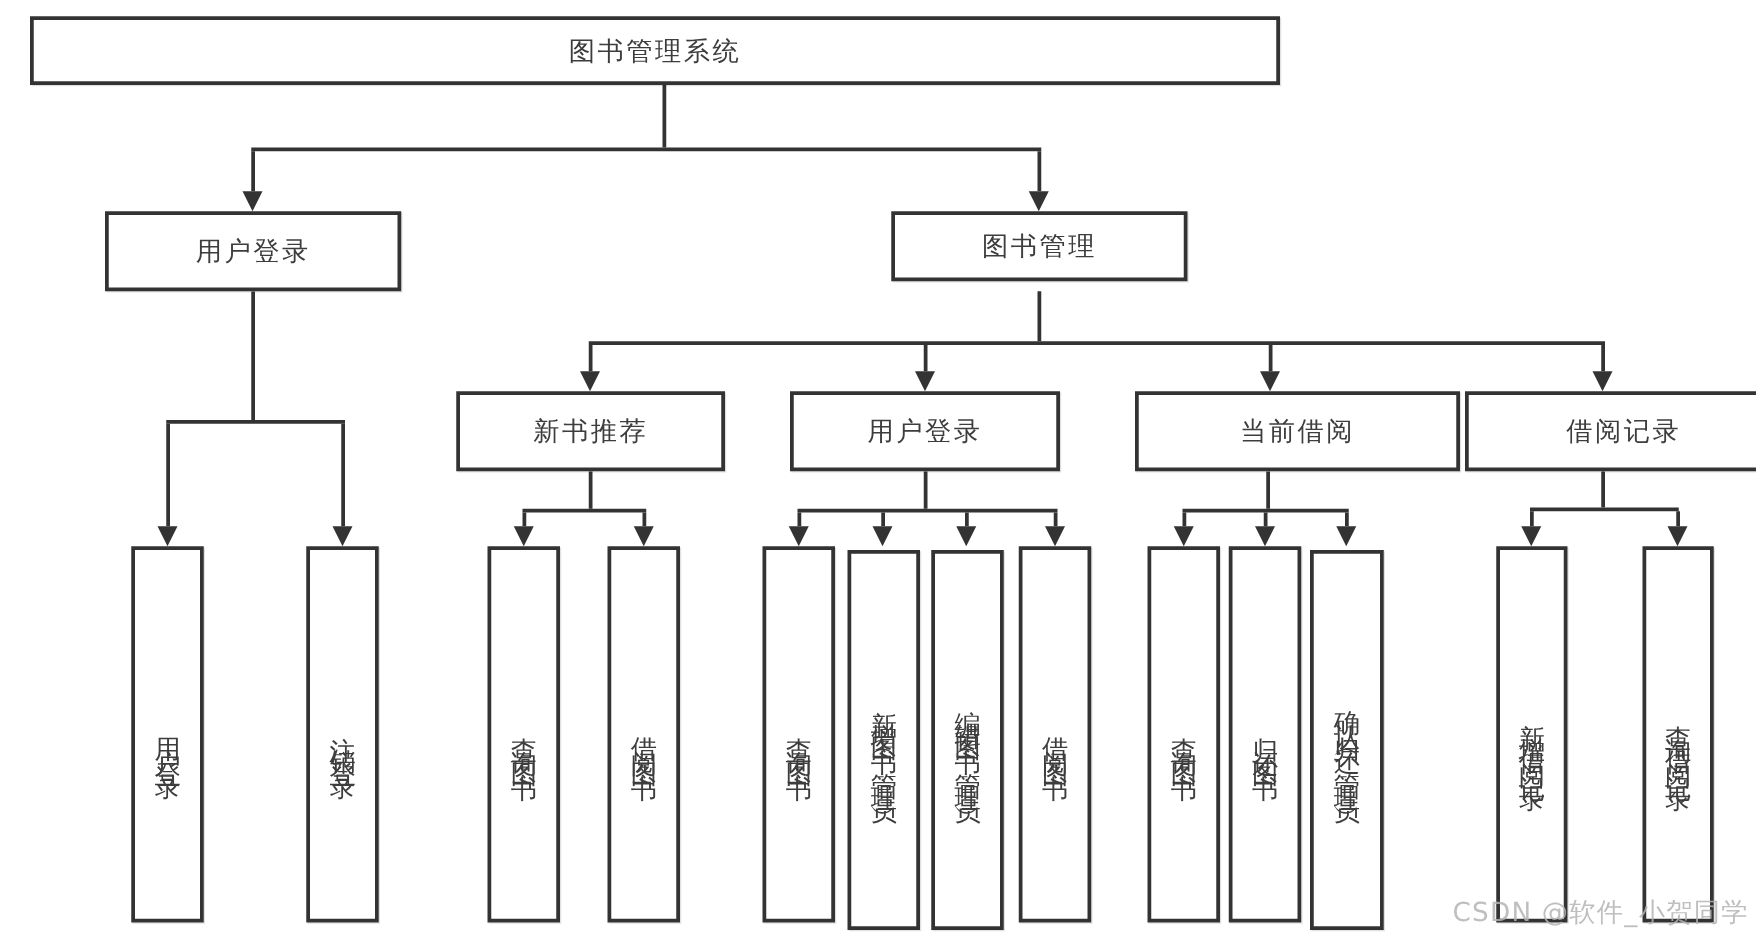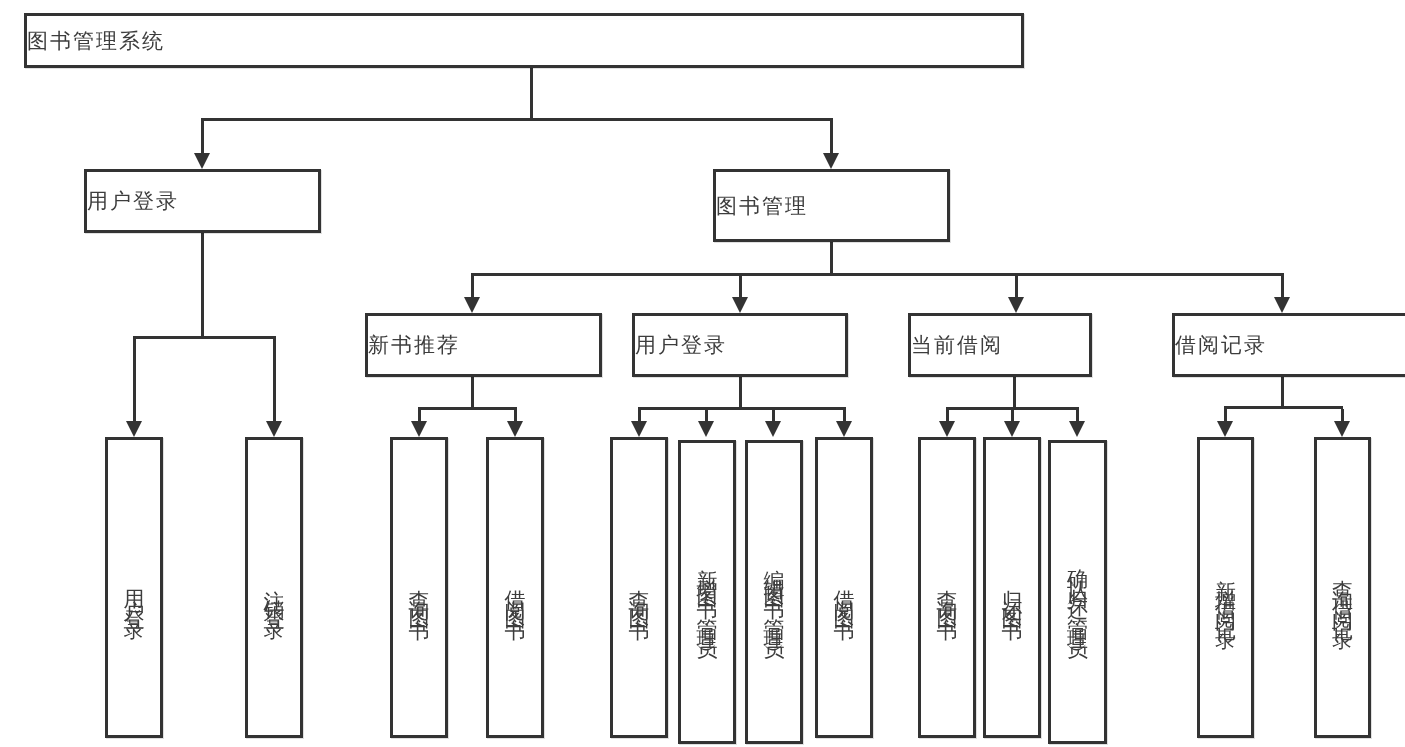--- a/index.html
+++ b/index.html
@@ -5,21 +5,21 @@
   html,body{margin:0;padding:0;background:#ffffff;}
   body{
     width:1405px;height:747px;position:relative;overflow:hidden;
     font-family:"DejaVu Sans","Liberation Sans",sans-serif;
   }
   *{box-sizing:border-box;}
   .stage{position:absolute;inset:0;background:#ffffff;}
   
   .hbox{
     position:absolute;border:3px solid #333333;background:#ffffff;
-    display:flex;align-items:center;justify-content:flex-start;
+    display:flex;align-items:center;justify-content:center;
     box-shadow:1px 1px 0 rgba(0,0,0,0.12);
   }
   .hlabel{
     font-size:21px;color:#3d3d3d;letter-spacing:2px;white-space:nowrap;
   }
   .vbox{
     position:absolute;border:3px solid #333333;background:#ffffff;
     display:flex;align-items:center;justify-content:center;
     box-shadow:1px 1px 0 rgba(0,0,0,0.12);
   }
@@ -106,31 +106,31 @@
   <div class="vline" style="left:1341px;top:409px;height:12px"></div>
   <div class="arrow" style="left:1334px;top:421px"></div>
 
   <div class="hbox" style="left:24px;top:13px;width:1000px;height:55px">
     <span class="hlabel">图书管理系统</span>
   </div>
 
   <div class="hbox" style="left:84px;top:169px;width:237px;height:64px">
     <span class="hlabel">用户登录</span>
   </div>
-  <div class="hbox" style="left:713px;top:169px;width:237px;height:73px">
+  <div class="hbox" style="left:713px;top:169px;width:237px;height:56px">
     <span class="hlabel">图书管理</span>
   </div>
 
-  <div class="hbox" style="left:365px;top:313px;width:237px;height:64px">
+  <div class="hbox" style="left:365px;top:313px;width:215px;height:64px">
     <span class="hlabel">新书推荐</span>
   </div>
   <div class="hbox" style="left:632px;top:313px;width:216px;height:64px">
     <span class="hlabel">用户登录</span>
   </div>
-  <div class="hbox" style="left:908px;top:313px;width:184px;height:64px">
+  <div class="hbox" style="left:908px;top:313px;width:260px;height:64px">
     <span class="hlabel">当前借阅</span>
   </div>
   <div class="hbox" style="left:1172px;top:313px;width:254px;height:64px">
     <span class="hlabel">借阅记录</span>
   </div>
 
   <div class="vbox" style="left:105px;top:437px;width:58px;height:301px">
     <span class="vlabel">用户登录</span>
   </div>
   <div class="vbox" style="left:245px;top:437px;width:58px;height:301px">
@@ -167,13 +167,14 @@
     <span class="vlabel">确认归还（管理员）</span>
   </div>
 
   <div class="vbox" style="left:1197px;top:437px;width:57px;height:301px">
     <span class="vlabel">新增借阅记录</span>
   </div>
   <div class="vbox" style="left:1314px;top:437px;width:57px;height:301px">
     <span class="vlabel">查询借阅记录</span>
   </div>
 
+  <div class="watermark">CSDN @软件_小贺同学</div>
 </div>
 
 </body></html>

